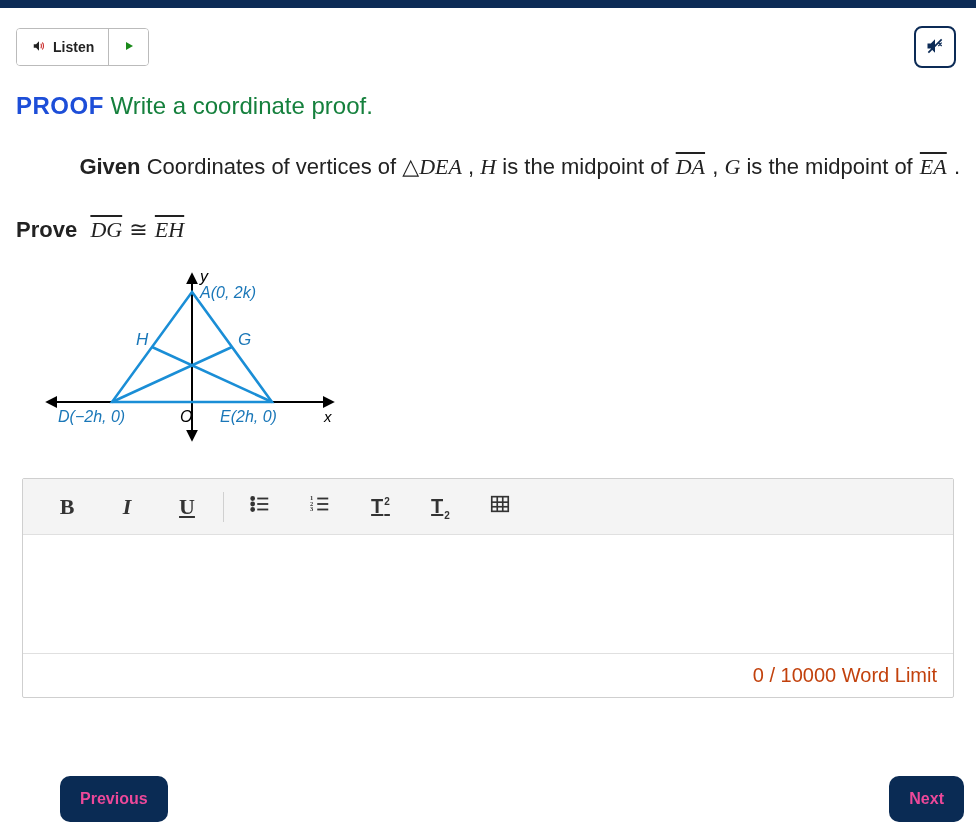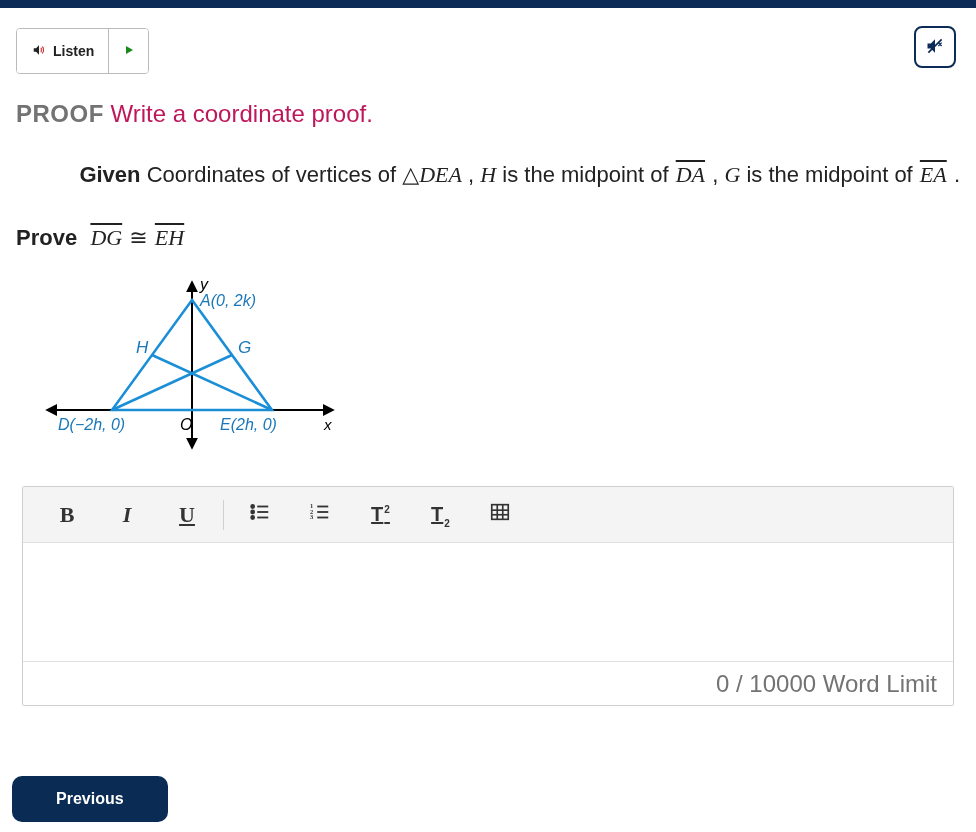--- a/index.html
+++ b/index.html
@@ -1,32 +1,32 @@
 <!DOCTYPE html>
 <html><head>
 <meta charset="utf-8">
 <style>
   * { box-sizing: border-box; }
   html, body { margin: 0; padding: 0; font-family: Arial, Helvetica, sans-serif; color: #111; background: #fff; }
   .page { width: 976px; height: 832px; margin: 0 auto; position: relative; background: #fff; overflow: hidden; }
   .topbar { height: 8px; background: #0c2b56; width: 100%; }
   .content { padding: 20px 16px 0 16px; position: relative; }
 
-  .listen-group { display: inline-flex; border: 1px solid #bbb; border-radius: 4px; overflow: hidden; height: 46px; align-items: stretch; background: #fff; }
+  .listen-group { display: inline-flex; border: 1px solid #bbb; border-radius: 4px; overflow: hidden; height: 38px; align-items: stretch; background: #fff; }
   .listen-btn { display: inline-flex; align-items: center; gap: 6px; padding: 0 14px; border: none; background: #fff; font-size: 14px; font-weight: 600; cursor: pointer; color: #222; }
   .listen-play { display: inline-flex; align-items: center; justify-content: center; width: 40px; border: none; border-left: 1px solid #bbb; background: #fff; cursor: pointer; }
   .listen-play svg { width: 12px; height: 12px; }
   .listen-btn svg { width: 16px; height: 14px; }
 
   .audio-toggle { position: absolute; right: 20px; top: 18px; width: 42px; height: 42px; border: 2px solid #0c2b56; border-radius: 8px; display: flex; align-items: center; justify-content: center; background: #fff; cursor: pointer; }
   .audio-toggle svg { width: 20px; height: 20px; }
 
   .proof-head { margin-top: 24px; font-size: 24px; line-height: 1.3; }
-  .proof-label { color: #737373; font-weight: 800; letter-spacing: 0.5px; }
-  .proof-body { font-weight: 400; color: #be185d; }
+  .proof-label { color: #1d4ed8; font-weight: 800; letter-spacing: 0.5px; }
+  .proof-body { font-weight: 400; color: #15803d; }
 
   .given-block { margin-top: 26px; font-size: 22px; line-height: 1.85; color: #222; text-align: right; }
   .given-label { font-weight: 700; }
   .math-i { font-style: italic; font-family: "Times New Roman", Times, serif; }
   .over { text-decoration: overline; text-decoration-thickness: 2px; padding: 0 1px; display: inline-block; line-height: 1; font-family: "Times New Roman", Times, serif; font-style: italic; }
   .math-tri { font-family: "Times New Roman", Times, serif; }
   .cong { font-family: "Times New Roman", Times, serif; }
 
   .prove-block { margin-top: 28px; font-size: 22px; line-height: 1.3; color: #222; }
   .prove-label { font-weight: 700; }
@@ -39,24 +39,24 @@
   .tool-btn.italic { font-style: italic; font-weight: 600; }
   .tool-btn.under { text-decoration: underline; }
   .tool-sep { width: 1px; height: 30px; background: #d0d0d0; margin: 0 6px; }
   .tool-btn svg { width: 22px; height: 22px; }
   .sup-lbl, .sub-lbl { font-family: Arial, sans-serif; font-weight: 700; font-size: 20px; position: relative; text-decoration: underline; }
   .sup-lbl .s { font-size: 10px; position: relative; top: -8px; left: 1px; }
   .sub-lbl .s { font-size: 10px; position: relative; top: 6px; left: 1px; }
 
   .editor-body { min-height: 118px; background: #fff; }
   .editor-body .input { width: 100%; min-height: 118px; border: none; outline: none; padding: 10px 12px; font-size: 18px; }
-  .editor-footer { height: 44px; border-top: 1px solid #e0e0e0; display: flex; align-items: center; justify-content: flex-end; padding: 0 16px; font-size: 24px; color: #737373; }
+  .editor-footer { height: 44px; border-top: 1px solid #e0e0e0; display: flex; align-items: center; justify-content: flex-end; padding: 0 16px; font-size: 20px; color: #c2410c; }
 
   .nav-row { position: absolute; bottom: 10px; left: 12px; right: 12px; display: flex; justify-content: space-between; }
-  .nav-btn { background: #0a2b54; color: #ffffff; border: none; border-radius: 10px; font-size: 16px; font-weight: 600; padding: 14px 44px; cursor: pointer; }
+  .nav-btn { background: #0a2b54; color: #ec4899; border: none; border-radius: 10px; font-size: 16px; font-weight: 600; padding: 14px 20px; cursor: pointer; margin-left: 48px; }
 </style>
 </head>
 <body>
 <div class="page">
 
 <div class="topbar"></div>
 
 <div class="content">
   <div class="listen-group">
     <button class="listen-btn">
@@ -191,15 +191,16 @@
     </div>
     <div class="editor-body">
       <div class="input" contenteditable="true" style=""></div>
     </div>
     <div class="editor-footer">0 / 10000 Word Limit</div>
   </div>
 </div>
 
 <div class="nav-row">
   <button class="nav-btn">Previous</button>
+  <button class="nav-btn">Next</button>
 </div>
 
 </div>
 
 </body></html>

